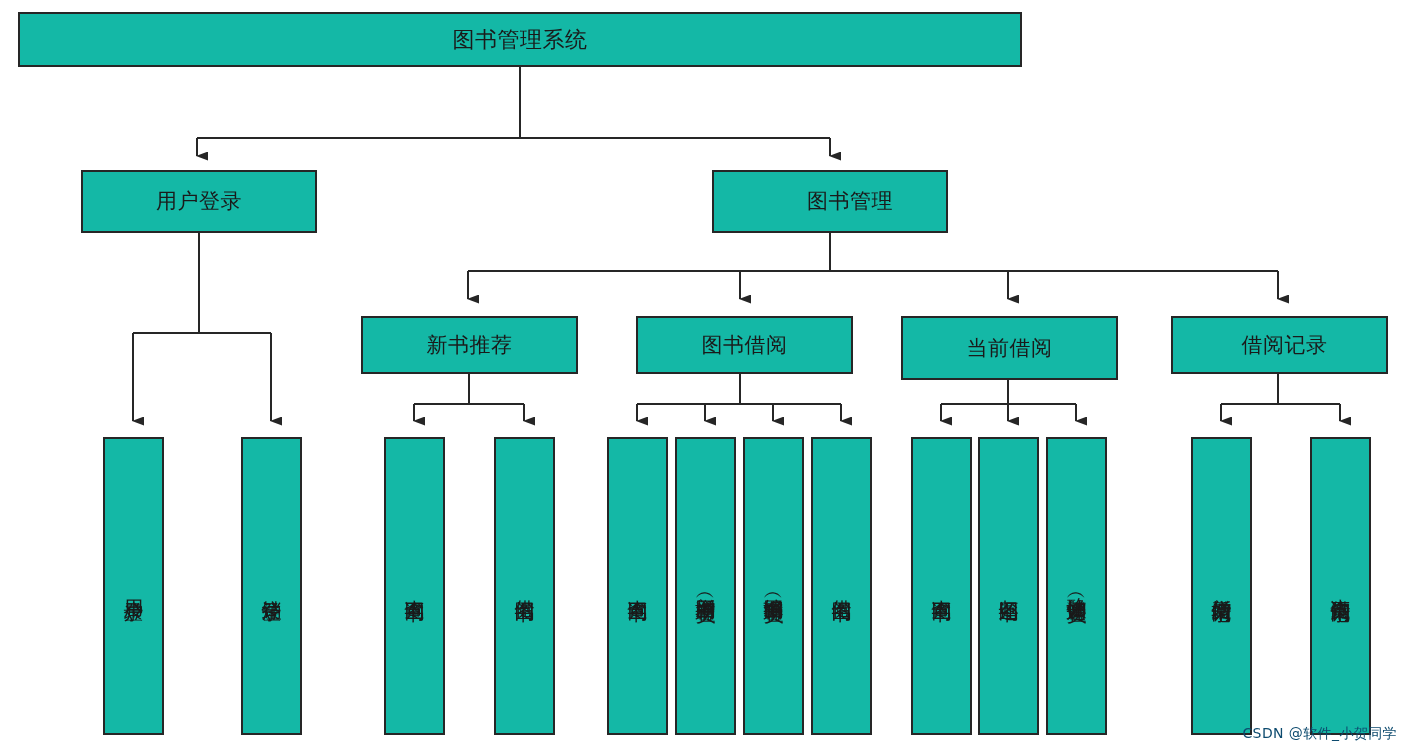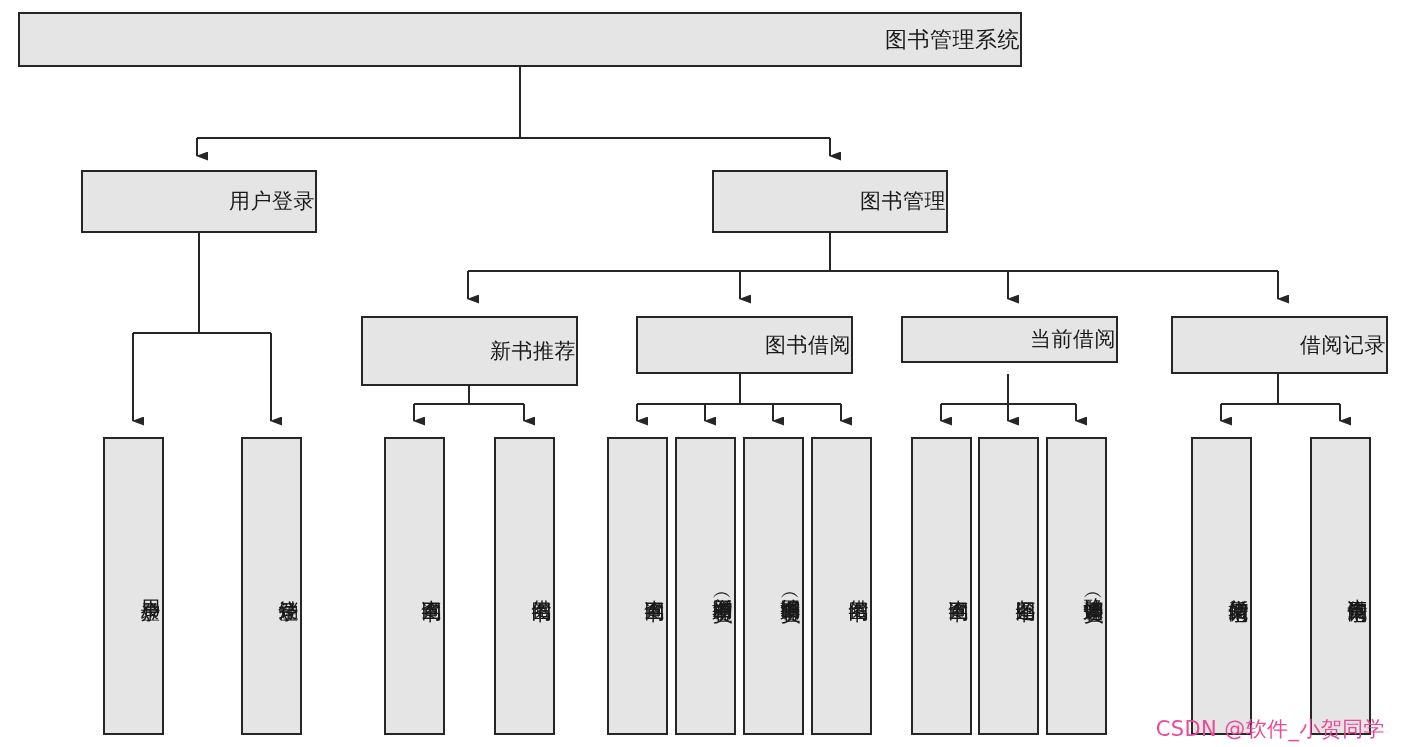--- a/index.html
+++ b/index.html
@@ -23,25 +23,25 @@
     position: absolute;
     left: 0;
     top: 0;
     width: 1405px;
     height: 747px;
     pointer-events: none;
   }
   .node {
     position: absolute;
     box-sizing: border-box;
-    background: #e5e5e5;
+    background: #14b8a6;
     border: 2.5px solid #262626;
     display: flex;
     align-items: center;
-    justify-content: flex-end;
+    justify-content: center;
     overflow: hidden;
   }
   .node-label {
     color: #1a1a1a;
     font-size: 21px;
     line-height: 1.18;
     letter-spacing: 0.5px;
     white-space: nowrap;
     text-align: center;
   }
@@ -51,24 +51,24 @@
     font-size: 20px;
     line-height: 1.16;
     letter-spacing: 1px;
     max-height: 100%;
   }
   .node.root .node-label {
     font-size: 22px;
   }
   #watermark {
     position: absolute;
-    right: 20px;
+    right: 8px;
     bottom: 4px;
-    color: #ec4899;
-    font-size: 21px;
+    color: #0c4a6e;
+    font-size: 14px;
     letter-spacing: 0.4px;
     white-space: nowrap;
     user-select: none;
   }
 </style>
 </head>
 <body>
 
 <div id="diagram-root">
 
@@ -126,27 +126,27 @@
     <span class="node-label">图书管理系统</span>
   </div>
 
   <div class="node" style="left:81px; top:170px; width:236px; height:63px;">
     <span class="node-label">用户登录</span>
   </div>
   <div class="node" style="left:712px; top:170px; width:236px; height:63px;padding-left:40px;">
     <span class="node-label">图书管理</span>
   </div>
 
-  <div class="node" style="left:361px; top:316px; width:217px; height:70px;font-family:Liberation Serif, serif;">
+  <div class="node" style="left:361px; top:316px; width:217px; height:58px;font-family:Liberation Serif, serif;">
     <span class="node-label">新书推荐</span>
   </div>
   <div class="node" style="left:636px; top:316px; width:217px; height:58px;">
     <span class="node-label">图书借阅</span>
   </div>
-  <div class="node" style="left:901px; top:316px; width:217px; height:47px;">
+  <div class="node" style="left:901px; top:316px; width:217px; height:64px;">
     <span class="node-label">当前借阅</span>
   </div>
   <div class="node" style="left:1171px; top:316px; width:217px; height:58px;padding-left:10px;">
     <span class="node-label">借阅记录</span>
   </div>
 
   <div class="node vertical" style="left:103px; top:437px; width:61px; height:298px;">
     <span class="node-label">用户登录</span>
   </div>
   <div class="node vertical" style="left:241px; top:437px; width:61px; height:298px;">

